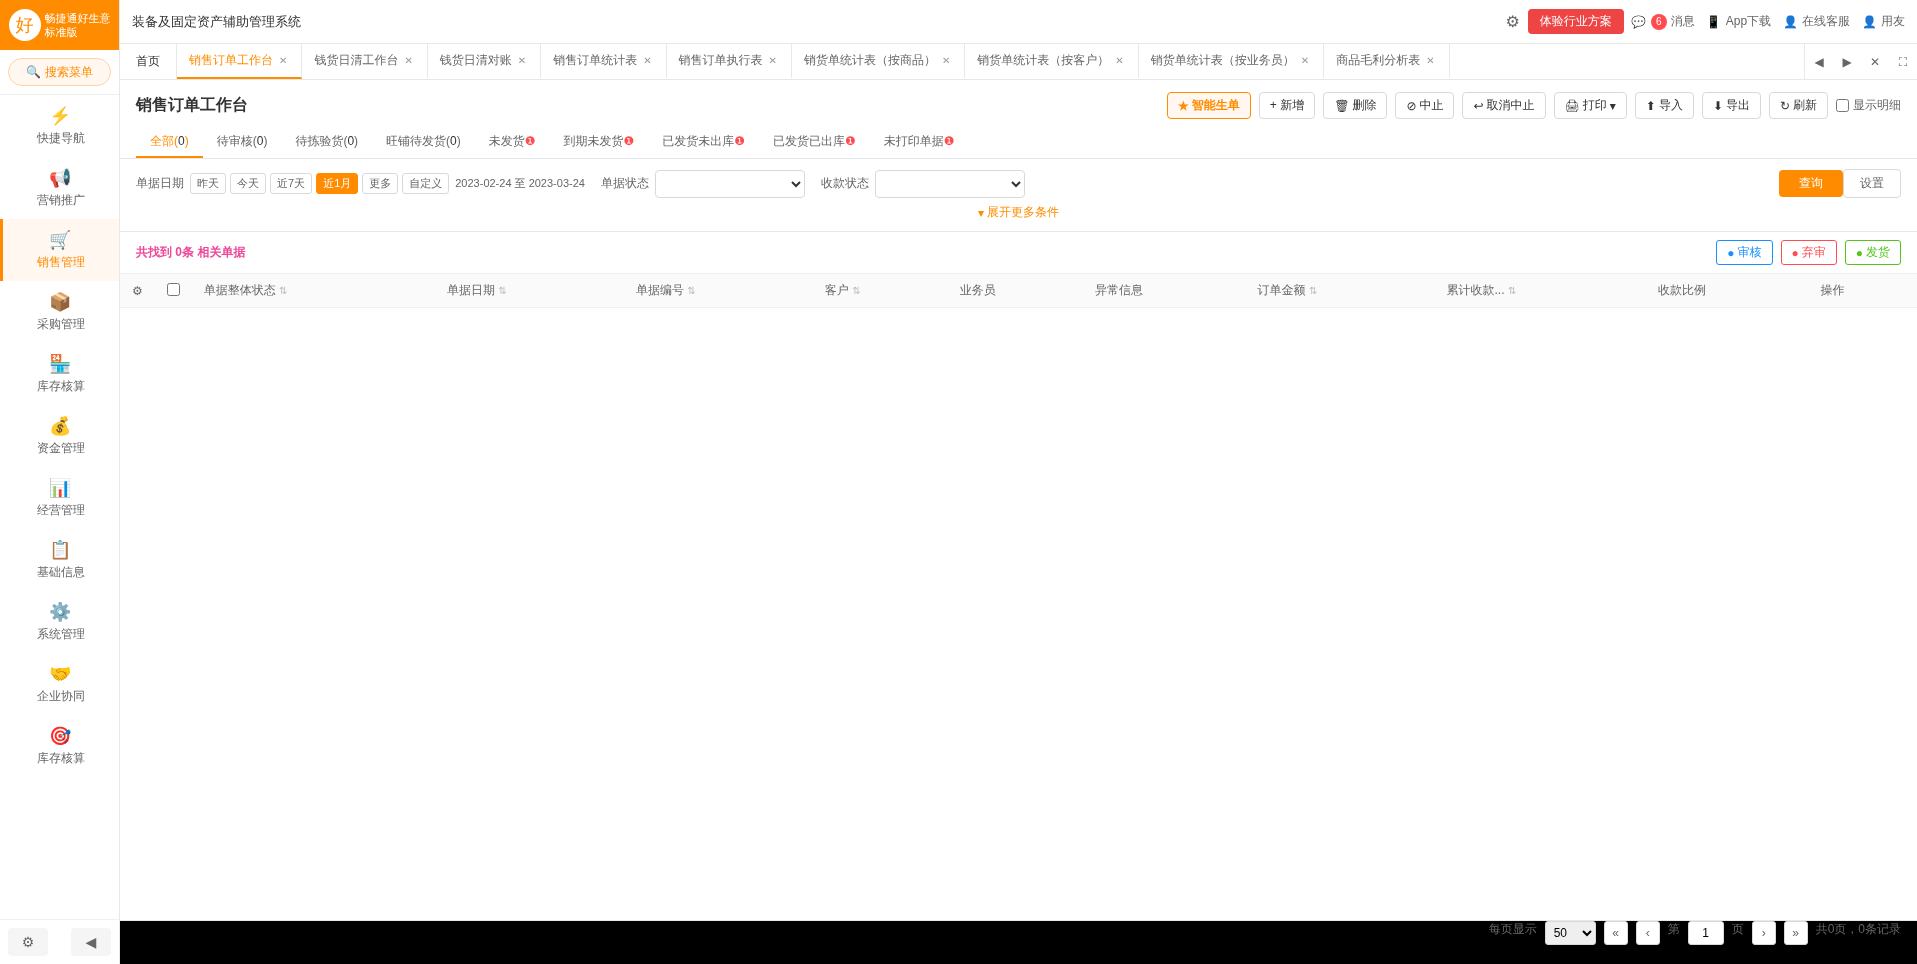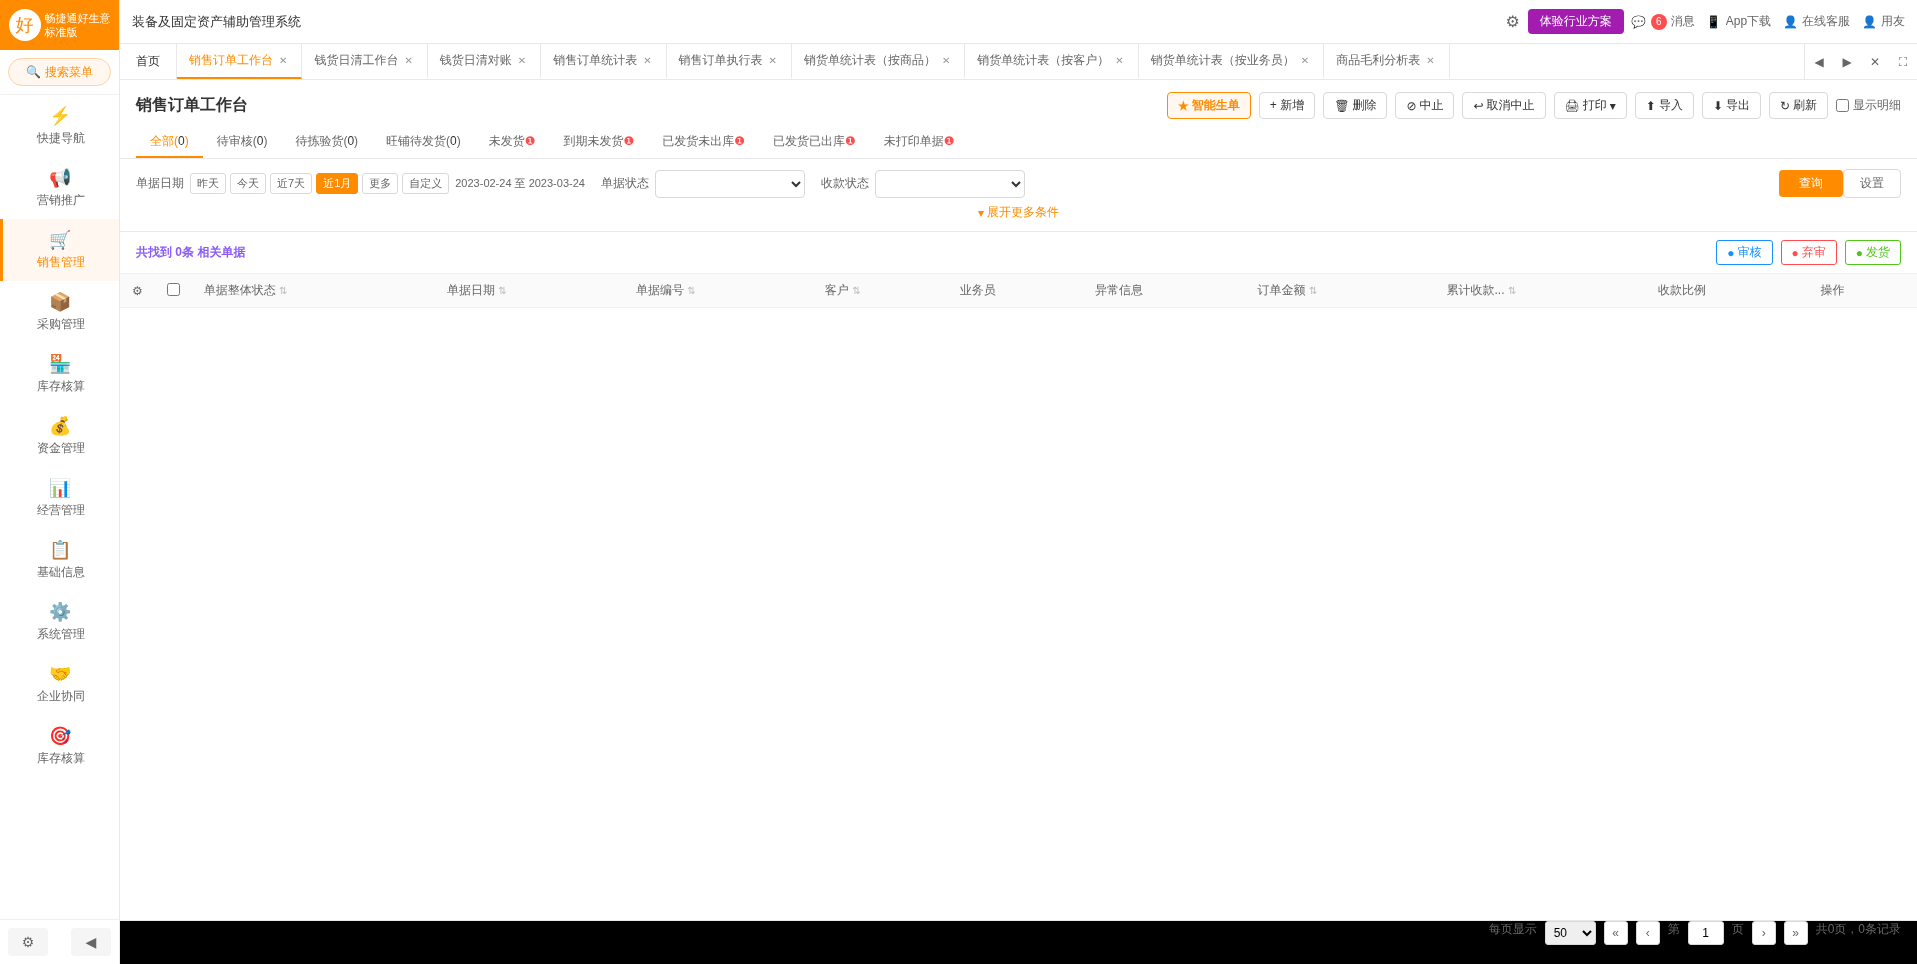--- a/index.html
+++ b/index.html
@@ -145,21 +145,21 @@
       border-radius: 8px;
       padding: 0 5px;
       font-size: 10px;
       min-width: 16px;
       height: 16px;
       display: flex;
       align-items: center;
       justify-content: center;
     }
     .experience-btn {
-      background: #a21caf;
+      background: #ef4444;
       color: #fff;
       border: none;
       border-radius: 4px;
       padding: 4px 12px;
       font-size: 12px;
       cursor: pointer;
     }
     .gear-btn {
       background: none;
       border: none;
@@ -401,21 +401,21 @@
       display: flex;
       align-items: center;
       justify-content: space-between;
       padding: 8px 16px;
       border-bottom: 1px solid #f0f0f0;
     }
     .table-summary {
       font-size: 12px;
       color: #666;
     }
-    .table-summary span { color: #8b5cf6; font-weight: bold; }
+    .table-summary span { color: #ec4899; font-weight: bold; }
     .table-action-btns {
       display: flex;
       gap: 8px;
     }
     .tbl-action-btn {
       display: flex;
       align-items: center;
       gap: 3px;
       padding: 3px 10px;
       border-radius: 3px;

